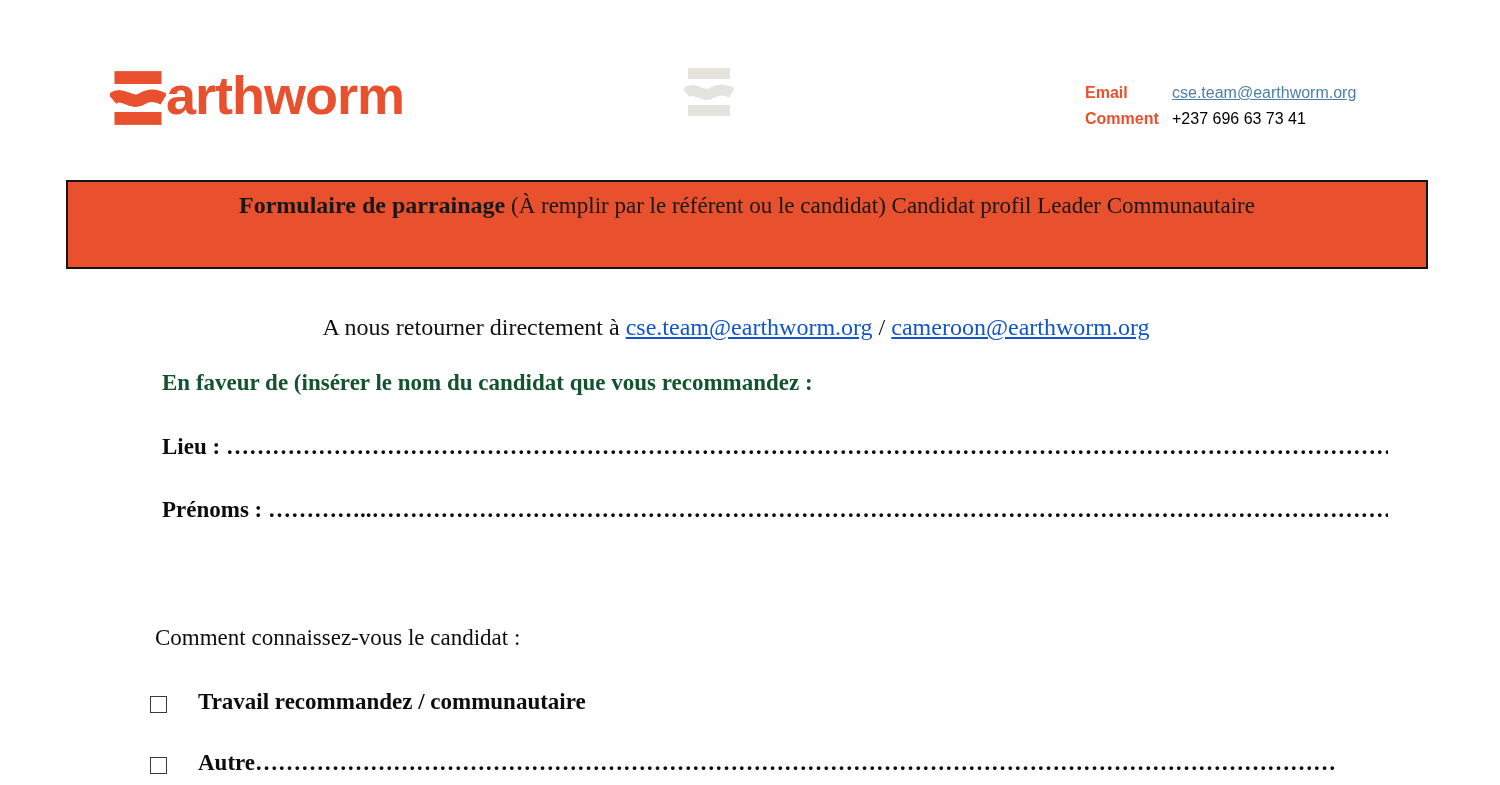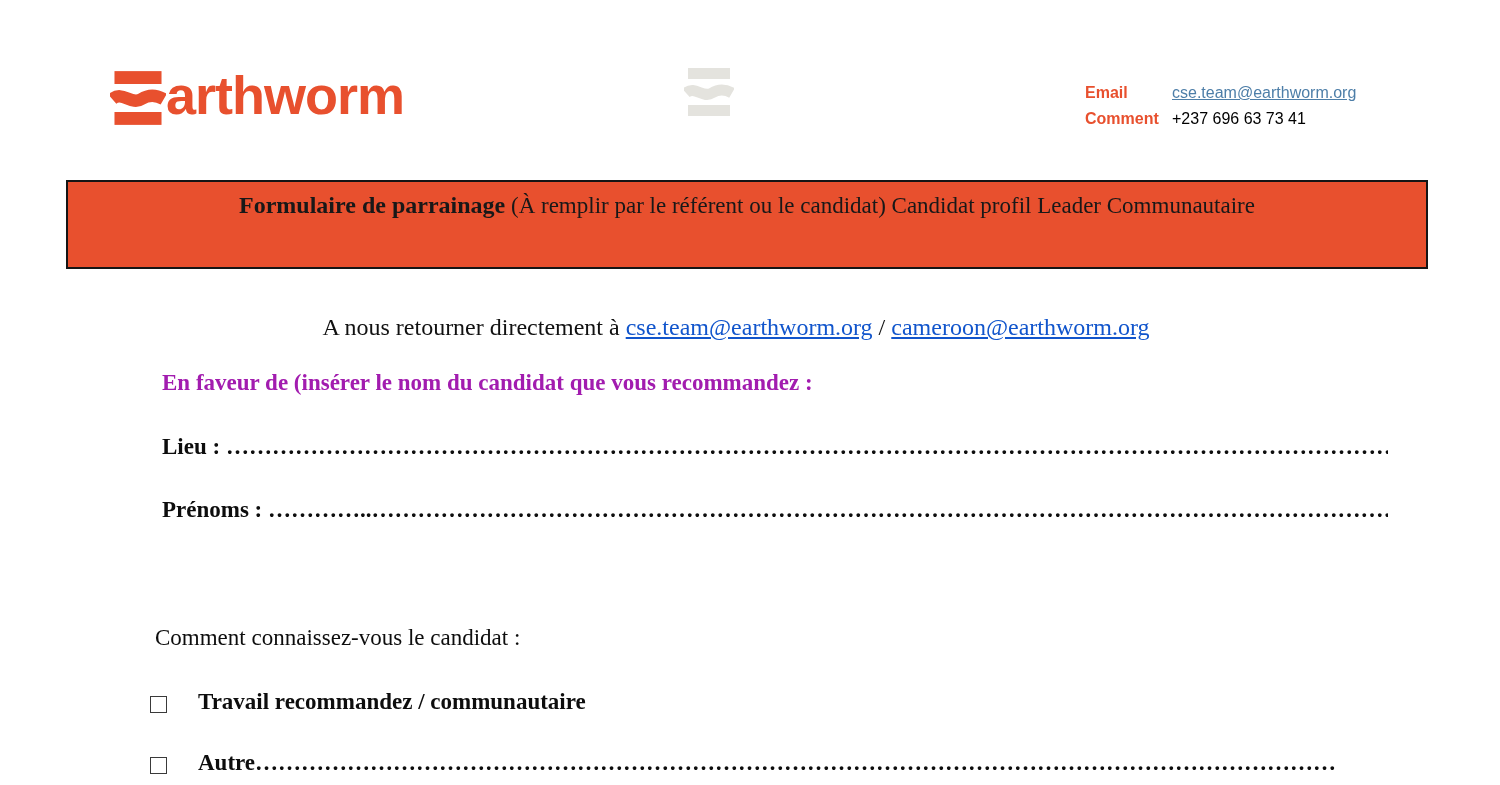--- a/index.html
+++ b/index.html
@@ -96,21 +96,21 @@
     color: #1155CC;
     text-decoration: underline;
     cursor: pointer;
   }
 
   .bold-line {
     position: absolute;
     left: 162px;
     font-size: 23px;
     font-weight: bold;
-    color: #a21caf;
+    color: #14532d;
     white-space: nowrap;
   }
   .en-faveur { top: 370px; }
 
   .dotted-line {
     position: absolute;
     left: 162px;
     width: 1226px;
     font-size: 23px;
     font-weight: bold;

